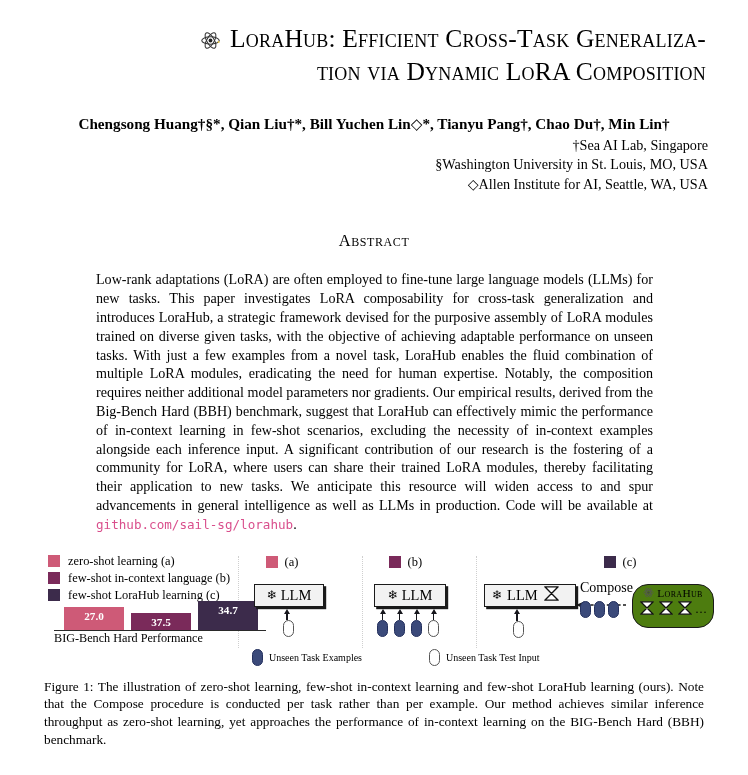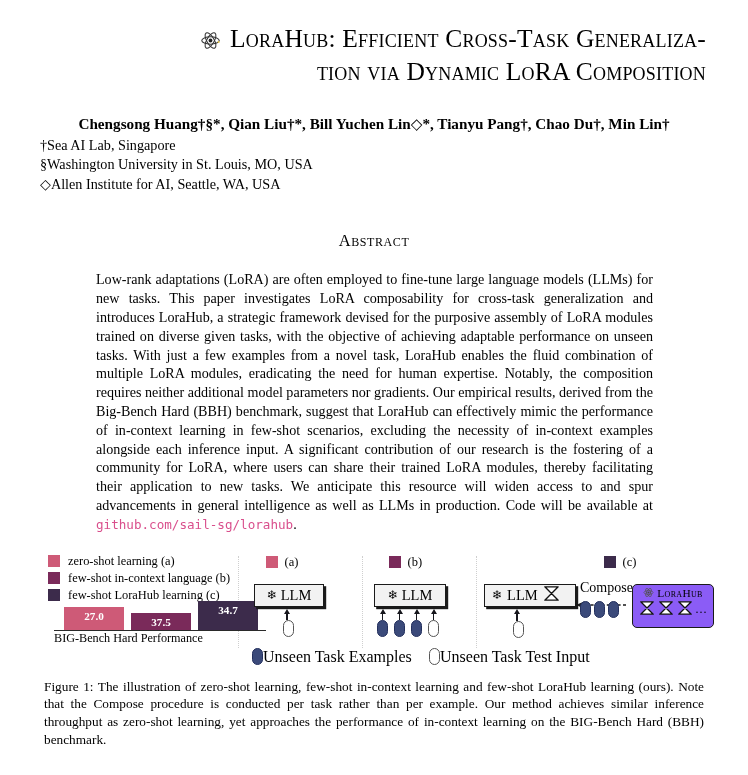--- a/index.html
+++ b/index.html
@@ -47,21 +47,21 @@
   
   .authors {
     margin: 26px 40px 0 40px;
     text-align: center;
     font-size: 15.2px;
     font-weight: bold;
     line-height: 1.32;
   }
   .affils {
     margin: 1px 40px 0 40px;
-    text-align: left;
+    text-align: right;
     font-size: 14.2px;
     line-height: 1.38;
   }
   .affils div { white-space: nowrap; }
 
   
   .abstract-head {
     text-align: center;
     font-variant: small-caps;
     font-size: 16.5px;
@@ -213,30 +213,30 @@
     width: 1.6px;
     background: #16171d;
     margin: 0 auto;
   }
 
   .fig-key {
     position: absolute;
     bottom: -2px;
     display: flex;
     align-items: center;
-    gap: 0;
-    font-size: 16px;
+    gap: 6px;
+    font-size: 10px;
     white-space: nowrap;
   }
 
   .hub-box {
     position: absolute;
     border: 1.9px solid #1a1a1a;
-    border-radius: 5px;
-    background: #8b5cf6;
+    border-radius: 16px;
+    background: #4d7c0f;
     box-sizing: border-box;
   }
   .hub-title {
     display: flex;
     align-items: center;
     justify-content: center;
     gap: 3px;
     font-size: 11.4px;
     font-variant: small-caps;
     letter-spacing: 0.3px;

